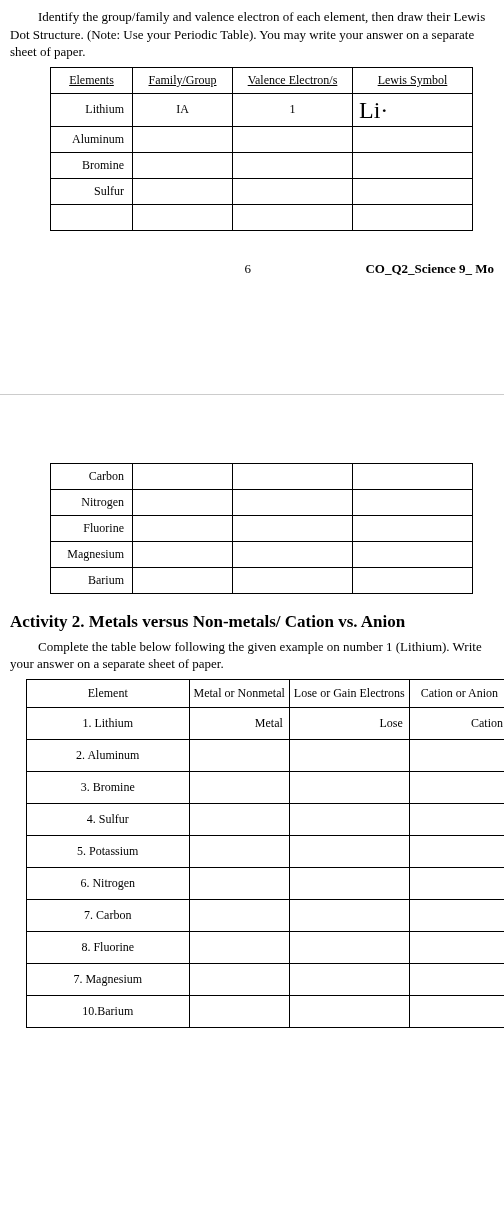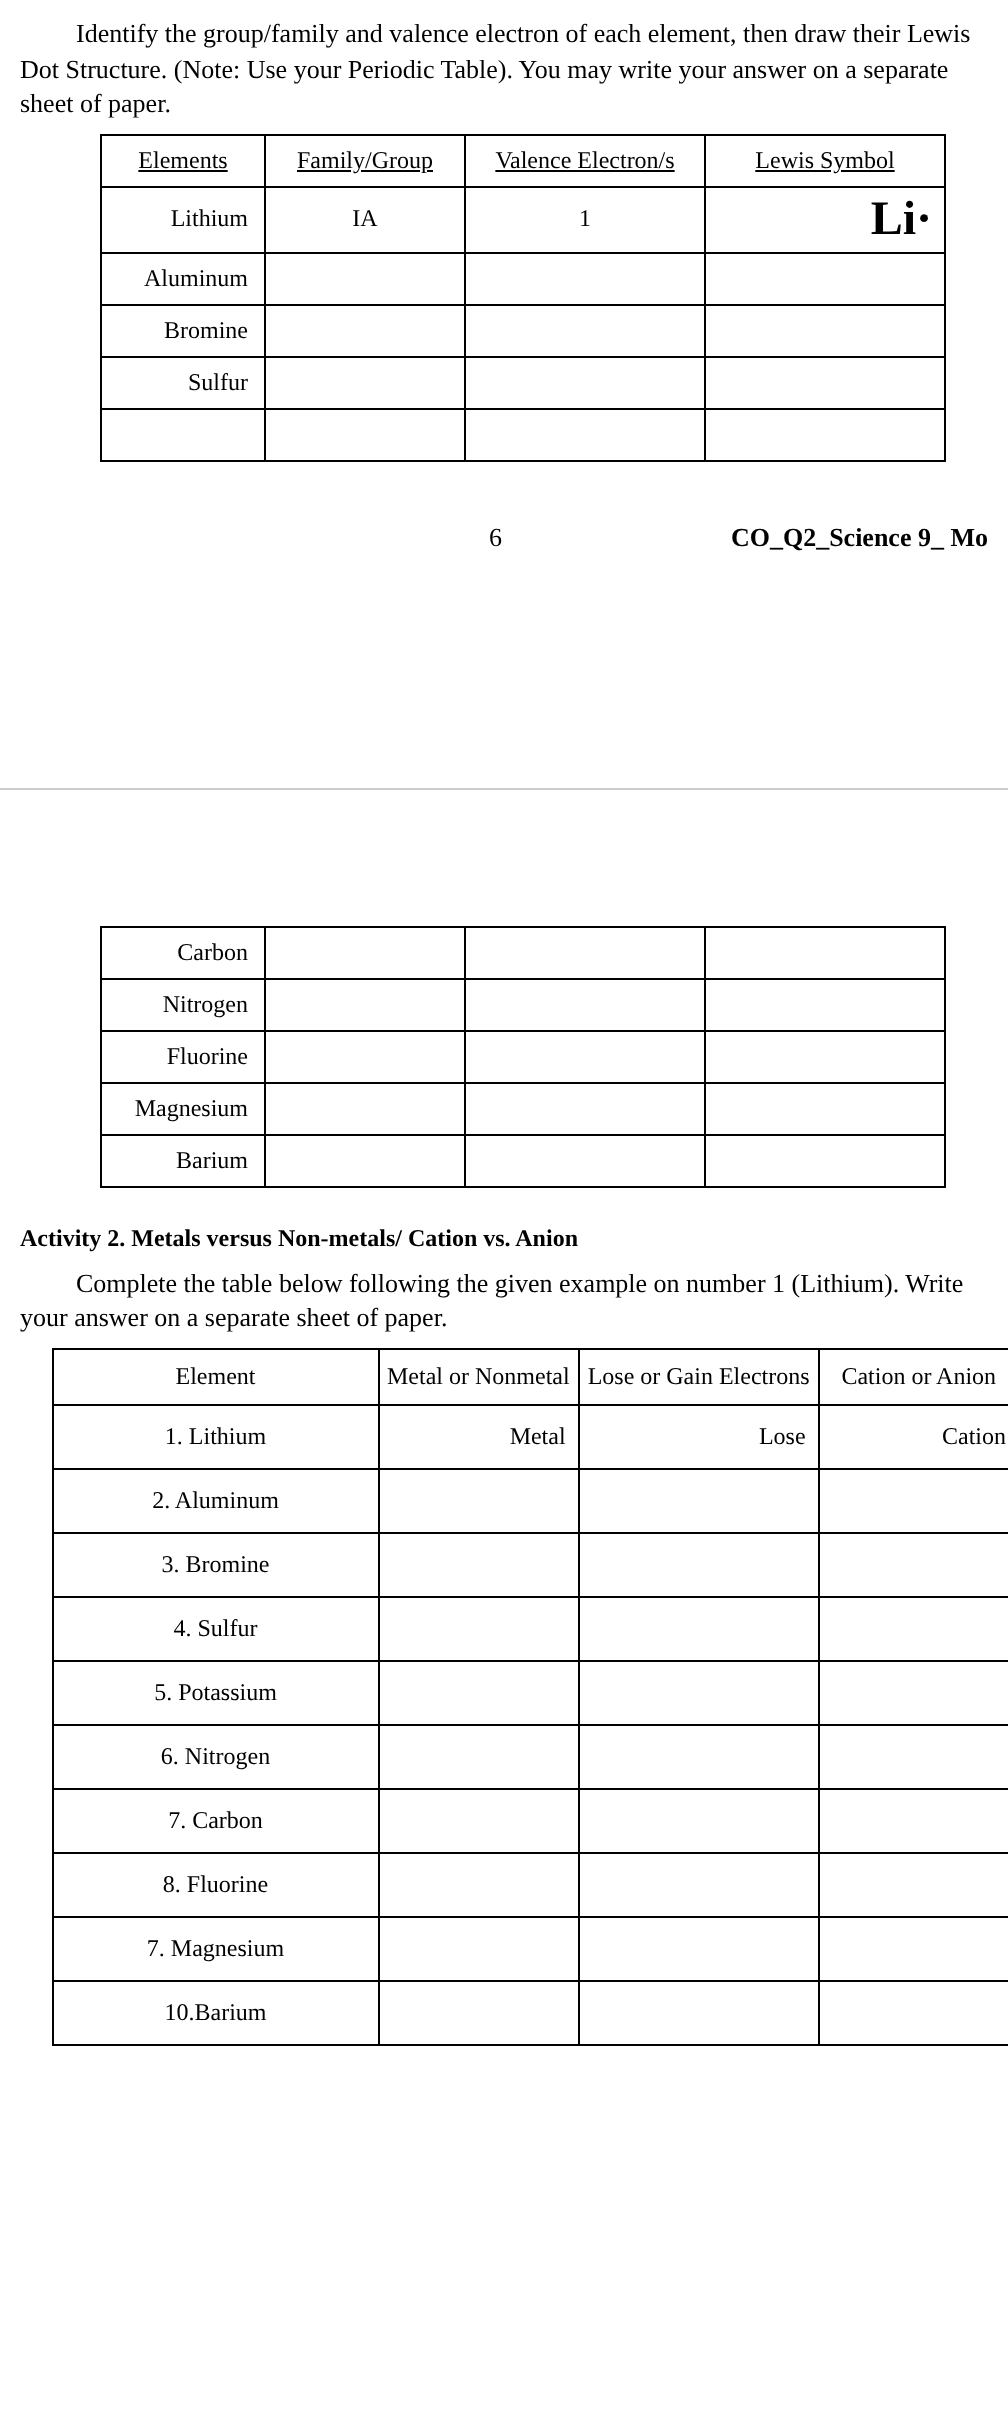--- a/index.html
+++ b/index.html
@@ -72,21 +72,21 @@
       font-size: 13px;
       white-space: nowrap;
     }
     .gap {
       height: 80px;
       border-bottom: 1px solid #ccc;
       margin-bottom: 60px;
     }
     .activity2-title {
       font-weight: bold;
-      font-size: 12px;
+      font-size: 17px;
       margin: 18px 0 6px 0;
     }
     .table2 th {
       text-decoration: none;
       font-weight: normal;
       vertical-align: middle;
       padding: 6px 4px;
     }
     .table2 td {
       text-align: center;
@@ -127,21 +127,21 @@
         <th>Family/Group</th>
         <th>Valence Electron/s</th>
         <th>Lewis Symbol</th>
       </tr>
     </thead>
     <tbody id="t1a-body">
         <tr>
           <td>Lithium</td>
           <td style="text-align: center;">IA</td>
           <td style="text-align: center;">1</td>
-          <td class="lewis-symbol" style="text-align: right; font-weight: bold;">Li·</td>
+          <td class="lewis-symbol" style="text-align: left;">Li·</td>
         </tr>
         <tr>
           <td>Aluminum</td>
           <td style="text-align: center;"></td>
           <td style="text-align: center;"></td>
           <td style="text-align: center;"></td>
         </tr>
         <tr>
           <td>Bromine</td>
           <td style="text-align: center;"></td>

